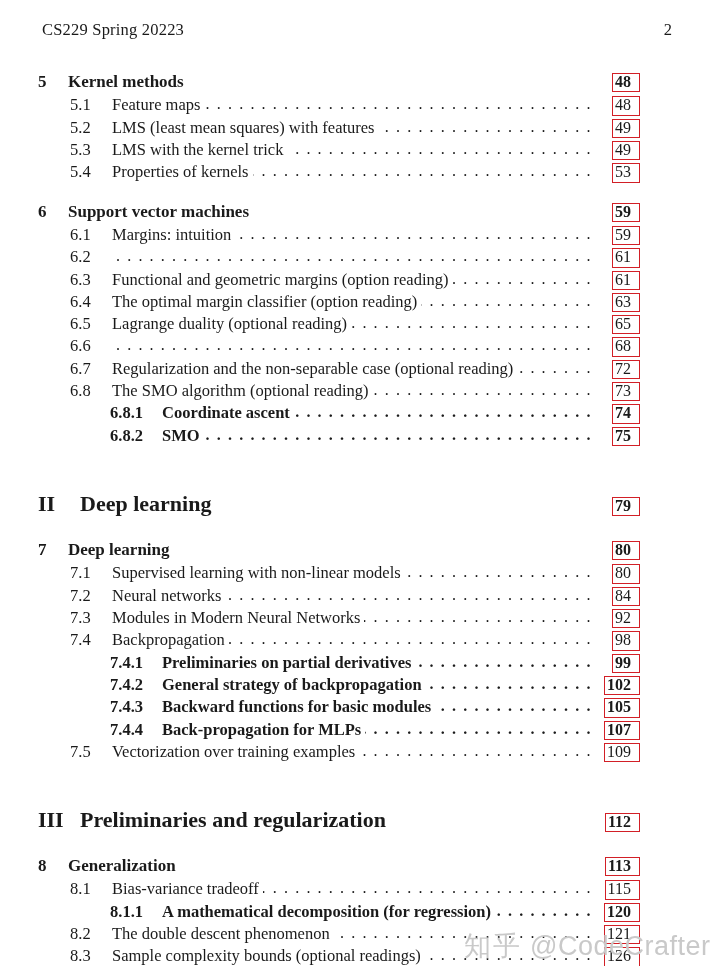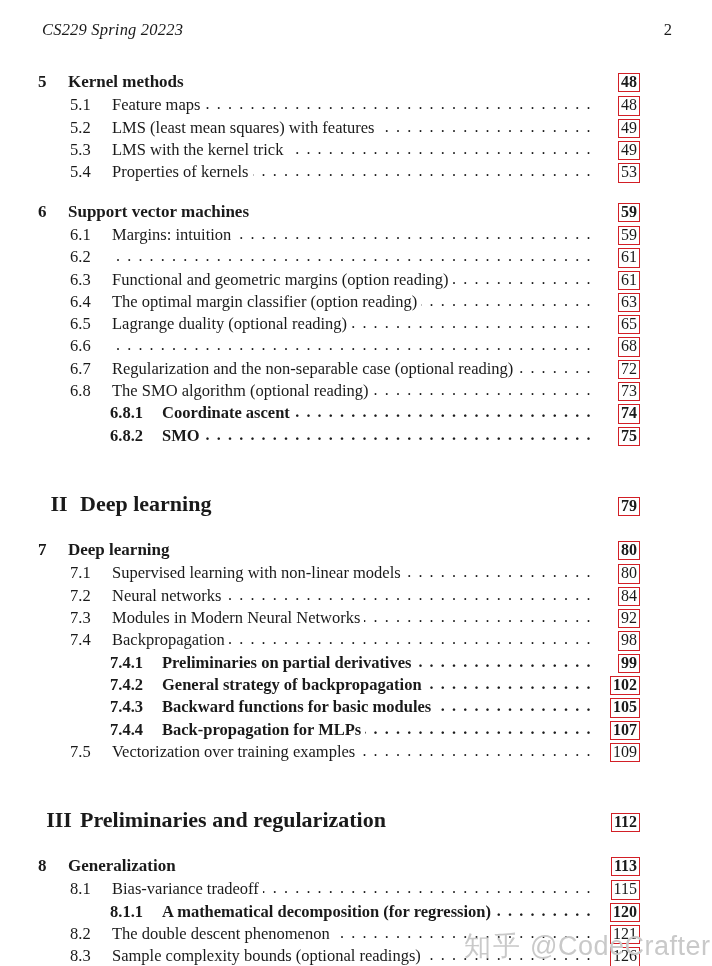--- a/index.html
+++ b/index.html
@@ -30,21 +30,20 @@
     position: absolute;
     top: 20px;
     left: 42px;
     right: 40px;
     height: 24px;
     display: flex;
     justify-content: space-between;
     align-items: baseline;
   }
   .running-head .head-left {
-    font-style: italic;
     font-size: 16.5px;
     letter-spacing: 0.2px;
   }
   .running-head .head-right {
     font-size: 16.5px;
   }
 
   
   .toc {
     position: absolute;
@@ -92,21 +91,21 @@
   .pageno {
     flex: none;
     width: 46px;
     text-align: right;
     display: flex;
     justify-content: flex-end;
   }
   .pagebox {
     display: inline-block;
     border: 1px solid #d21f26;
-    padding: 0px 2px 1px 2px;
+    padding: 0px 8px 1px 2px;
     line-height: 1.02;
     font-size: 16px;
     color: #1a1a1a;
     background: transparent;
     box-sizing: border-box;
   }
 
   
   
   .lvl-section {
@@ -135,21 +134,21 @@
   }
   .lvl-subsub .num { width: 52px; margin-left: 72px; }
 
   
   .lvl-part {
     font-weight: bold;
     font-size: 22px;
     margin-top: 0;
     margin-bottom: 0;
   }
-  .lvl-part .num { width: 42px; text-align: center; }
+  .lvl-part .num { width: 42px; }
   .lvl-part .leader::before { content: ""; }
   .lvl-part .pagebox { font-weight: bold; font-size: 16px; }
 
   
   .gap-before-section { margin-top: 19px; }
   .gap-before-part    { margin-top: 45px; }
   .gap-after-part     { margin-top: 23px; }
 
   
   .watermark {

